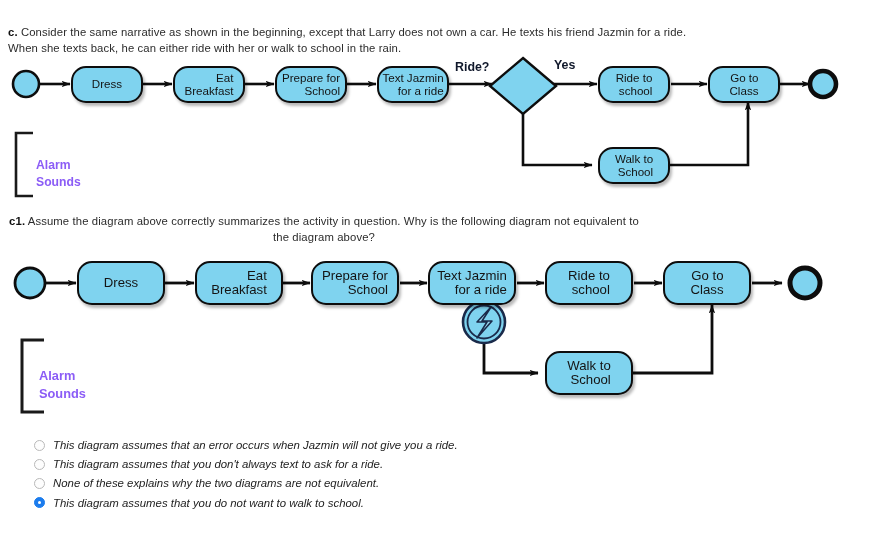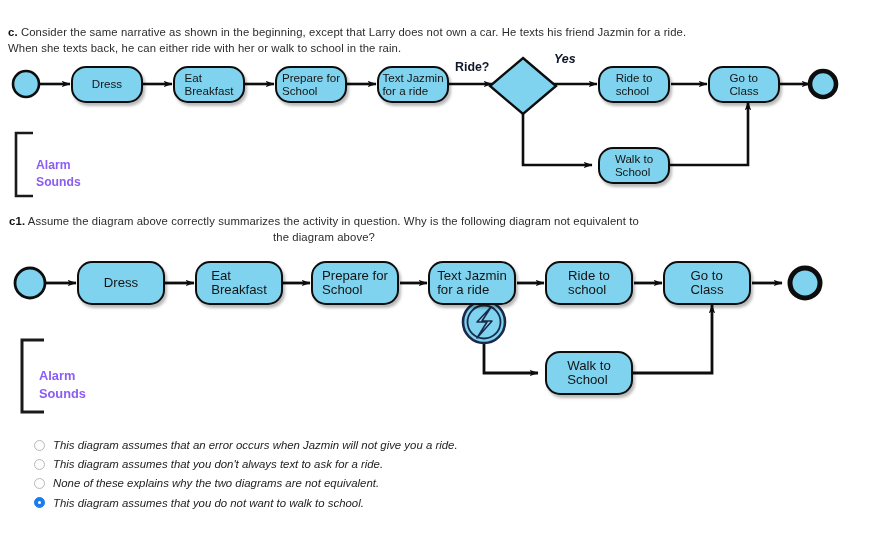--- a/index.html
+++ b/index.html
@@ -22,21 +22,21 @@
   
   .diagram{position:absolute;left:0;top:0;width:870px;height:538px;
            pointer-events:none;}
   .diagram svg{display:block;}
 
   
   .node{
     position:absolute;box-sizing:border-box;
     background:#7fd3ef;border:2.2px solid #0d0d0d;border-radius:15px;
     display:flex;align-items:center;justify-content:center;
-    text-align:left;line-height:1.08;
+    text-align:right;line-height:1.08;
     color:#141414;
     box-shadow:2px 3px 3px rgba(0,0,0,.28);
     white-space:pre-line;
   }
   .d1 .node{font-size:11.6px;}
   .d2 .node{font-size:13.2px;}
 
   .label{
     position:absolute;font-weight:bold;color:#0f172a;font-size:12.4px;
   }
@@ -118,21 +118,21 @@
     <div class="node" style="left:377px;top:66px;width:72px;height:37px;">Text Jazmin
 for a ride</div>
     <div class="node" style="left:598px;top:66px;width:72px;height:37px;">Ride to
 school</div>
     <div class="node" style="left:598px;top:147px;width:72px;height:37px;">Walk to
 School</div>
     <div class="node" style="left:708px;top:66px;width:72px;height:37px;">Go to
 Class</div>
 
     <div class="label" style="left:455px;top:60px;">Ride?</div>
-    <div class="label" style="left:554px;top:52px;font-style:italic;">Yes</div>
+    <div class="label" style="left:554px;top:58px;">Yes</div>
 
     <div class="bracket-label" style="left:36px;top:143px;">Alarm
 Sounds</div>
   </div>
 
   <div class="diagram d2">
     <svg width="870" height="538" xmlns="http://www.w3.org/2000/svg">
       <g stroke="#0d0d0d" stroke-width="2.8" fill="none" marker-end="url(#ah)">
         <line x1="46" y1="283" x2="76" y2="283"></line>
         <line x1="165" y1="283" x2="194" y2="283"></line>

